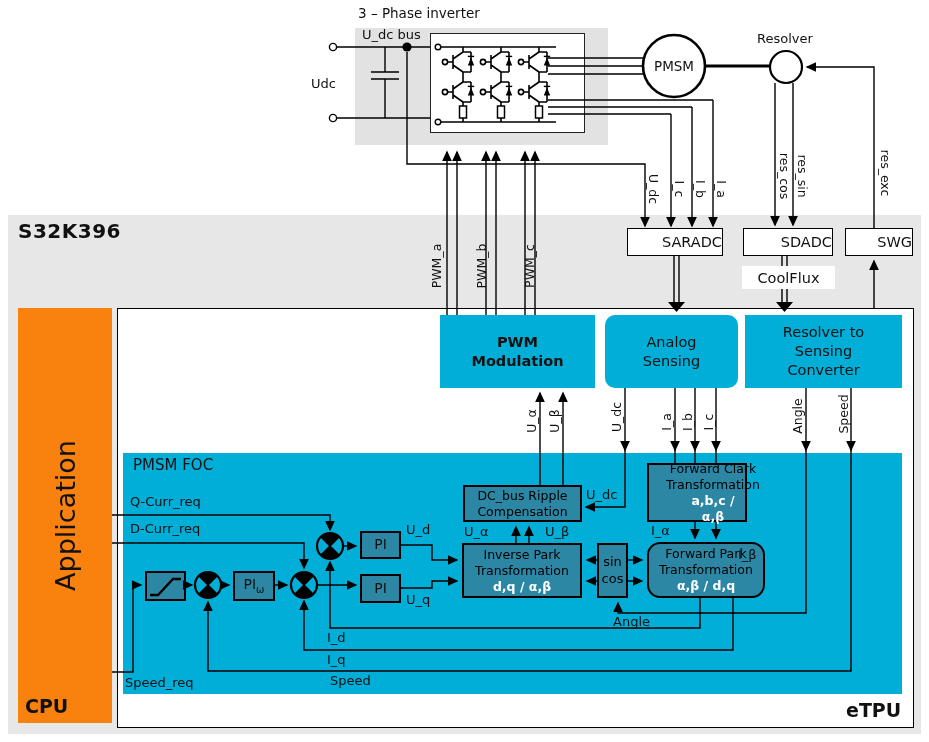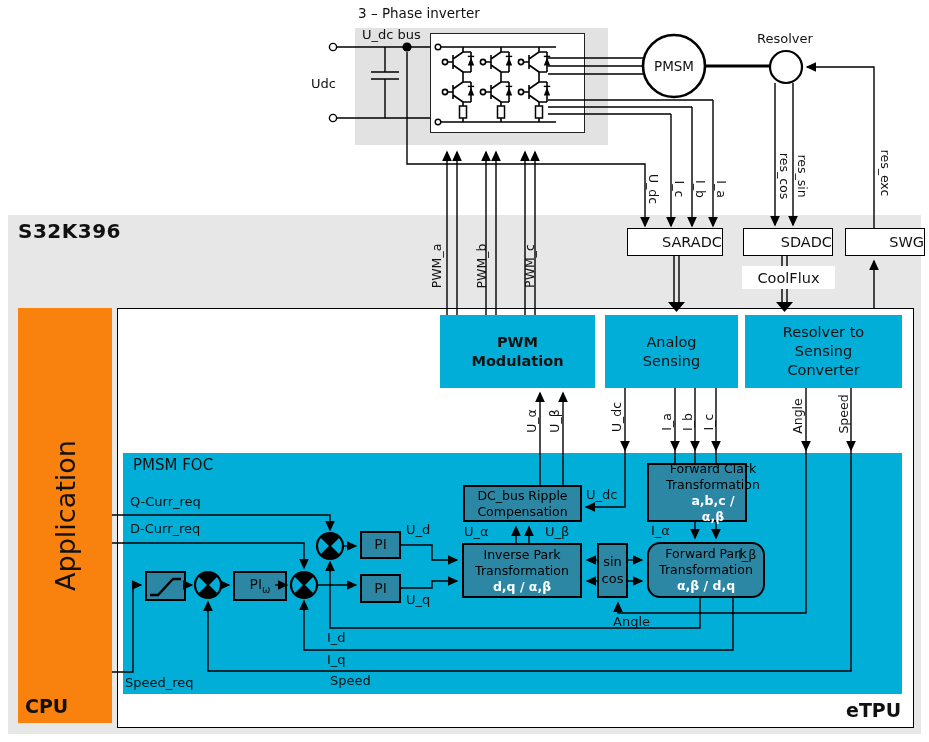--- a/index.html
+++ b/index.html
@@ -37,38 +37,38 @@
   <div class="box chipgray" style="left:8px;top:215px;width:913px;height:519px;"></div>
   <div class="box invgray" style="left:355px;top:28px;width:253px;height:117px;"></div>
   <div class="box" style="left:430px;top:33px;width:155px;height:100px;background:#fff;border:1.6px solid #222;"></div>
 
   <div class="box whitebox" style="left:627px;top:228px;width:96px;height:28px;">
     <span>SARADC</span>
     </div>
   <div class="box whitebox" style="left:743px;top:228px;width:90px;height:28px;">
     <span>SDADC</span>
     </div>
-  <div class="box whitebox" style="left:845px;top:228px;width:80px;height:28px;">
+  <div class="box whitebox" style="left:845px;top:228px;width:68px;height:28px;">
     <span>SWG</span>
     </div>
   <div class="box plainwhite" style="left:742px;top:266px;width:93px;height:23px;">
     <span>CoolFlux</span>
     </div>
 
   <div class="box etpu" style="left:117px;top:308px;width:797px;height:420px;"></div>
   <div class="box orange appwrap" style="left:18px;top:308px;width:94px;height:415px;">
     <span>Application</span>
     </div>
 
   <div class="box cyan" style="left:123px;top:453px;width:779px;height:241px;"></div>
 
   <div class="box cyanblock" style="left:440px;top:315px;width:155px;height:73px;">
     <span style="white-space:pre-line;font-weight:bold;">PWM
 Modulation</span></div>
-  <div class="box cyanblock" style="left:605px;top:315px;width:133px;height:73px;">
+  <div class="box cyanblock" style="left:605px;top:315px;width:133px;height:73px;border-radius:10px;">
     <span style="white-space:pre-line;">Analog
 Sensing</span></div>
   <div class="box cyanblock" style="left:745px;top:315px;width:157px;height:73px;">
     <span style="white-space:pre-line;">Resolver to
 Sensing
 Converter</span></div>
 
   <div class="box teal" style="left:463px;top:485px;width:119px;height:37px;">
     <div class="tmain">DC_bus Ripple
 Compensation</div>
@@ -86,21 +86,21 @@
   <div class="box teal" style="left:597px;top:543px;width:31px;height:55px;font-size:13px;">
     <div class="tmain">sin
 cos</div>
     </div>
   <div class="box teal" style="left:647px;top:542px;width:118px;height:56px;border-radius:13px;">
     <div class="tmain">Forward Park
 Transformation</div>
     <div class="tsub">α,β / d,q</div>
     </div>
   <div class="box teal" style="left:145px;top:571px;width:41px;height:30px;"></div>
-  <div class="box teal" style="left:233px;top:571px;width:54px;height:30px;font-size:14px;">
+  <div class="box teal" style="left:233px;top:571px;width:42px;height:30px;font-size:14px;">
     <div><span>PI</span><sub style="font-size:10px;">ω</sub></div>
     </div>
   <div class="box teal" style="left:360px;top:531px;width:41px;height:28px;font-size:14px;">
     <div>PI</div>
     </div>
   <div class="box teal" style="left:360px;top:574px;width:41px;height:29px;font-size:14px;">
     <div>PI</div>
     </div>
 
   <svg width="929" height="742" viewBox="0 0 929 742">

